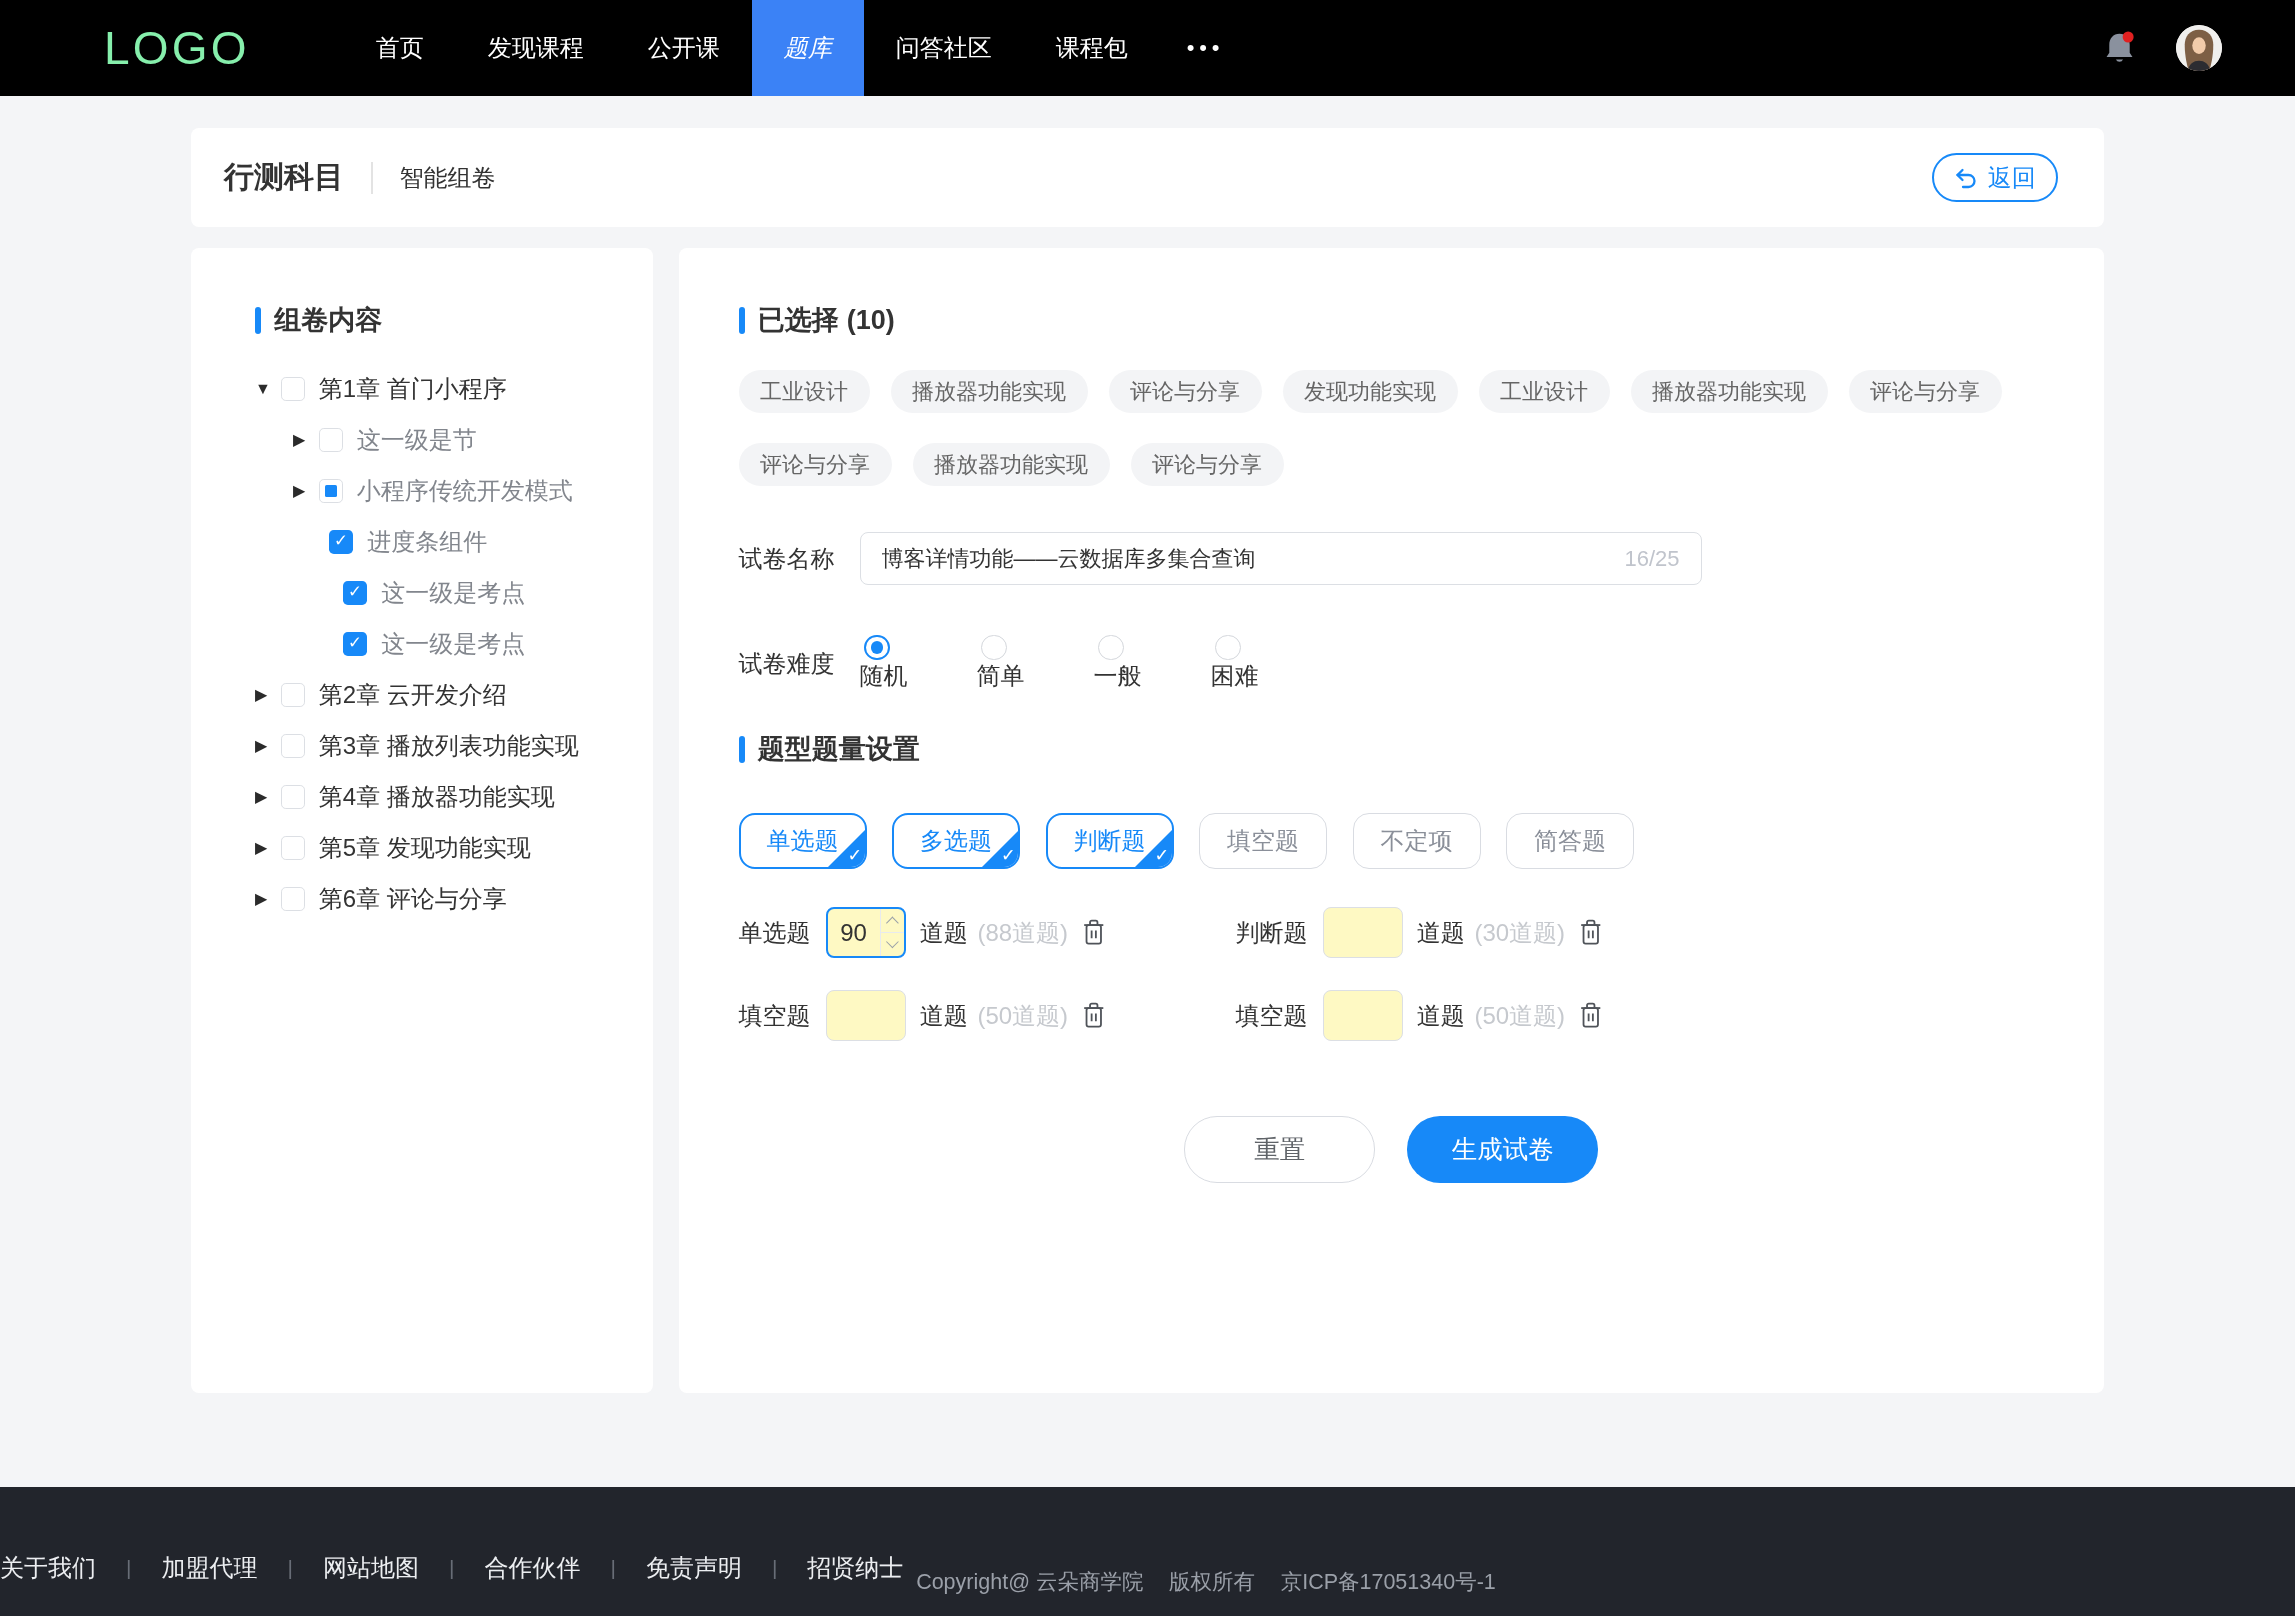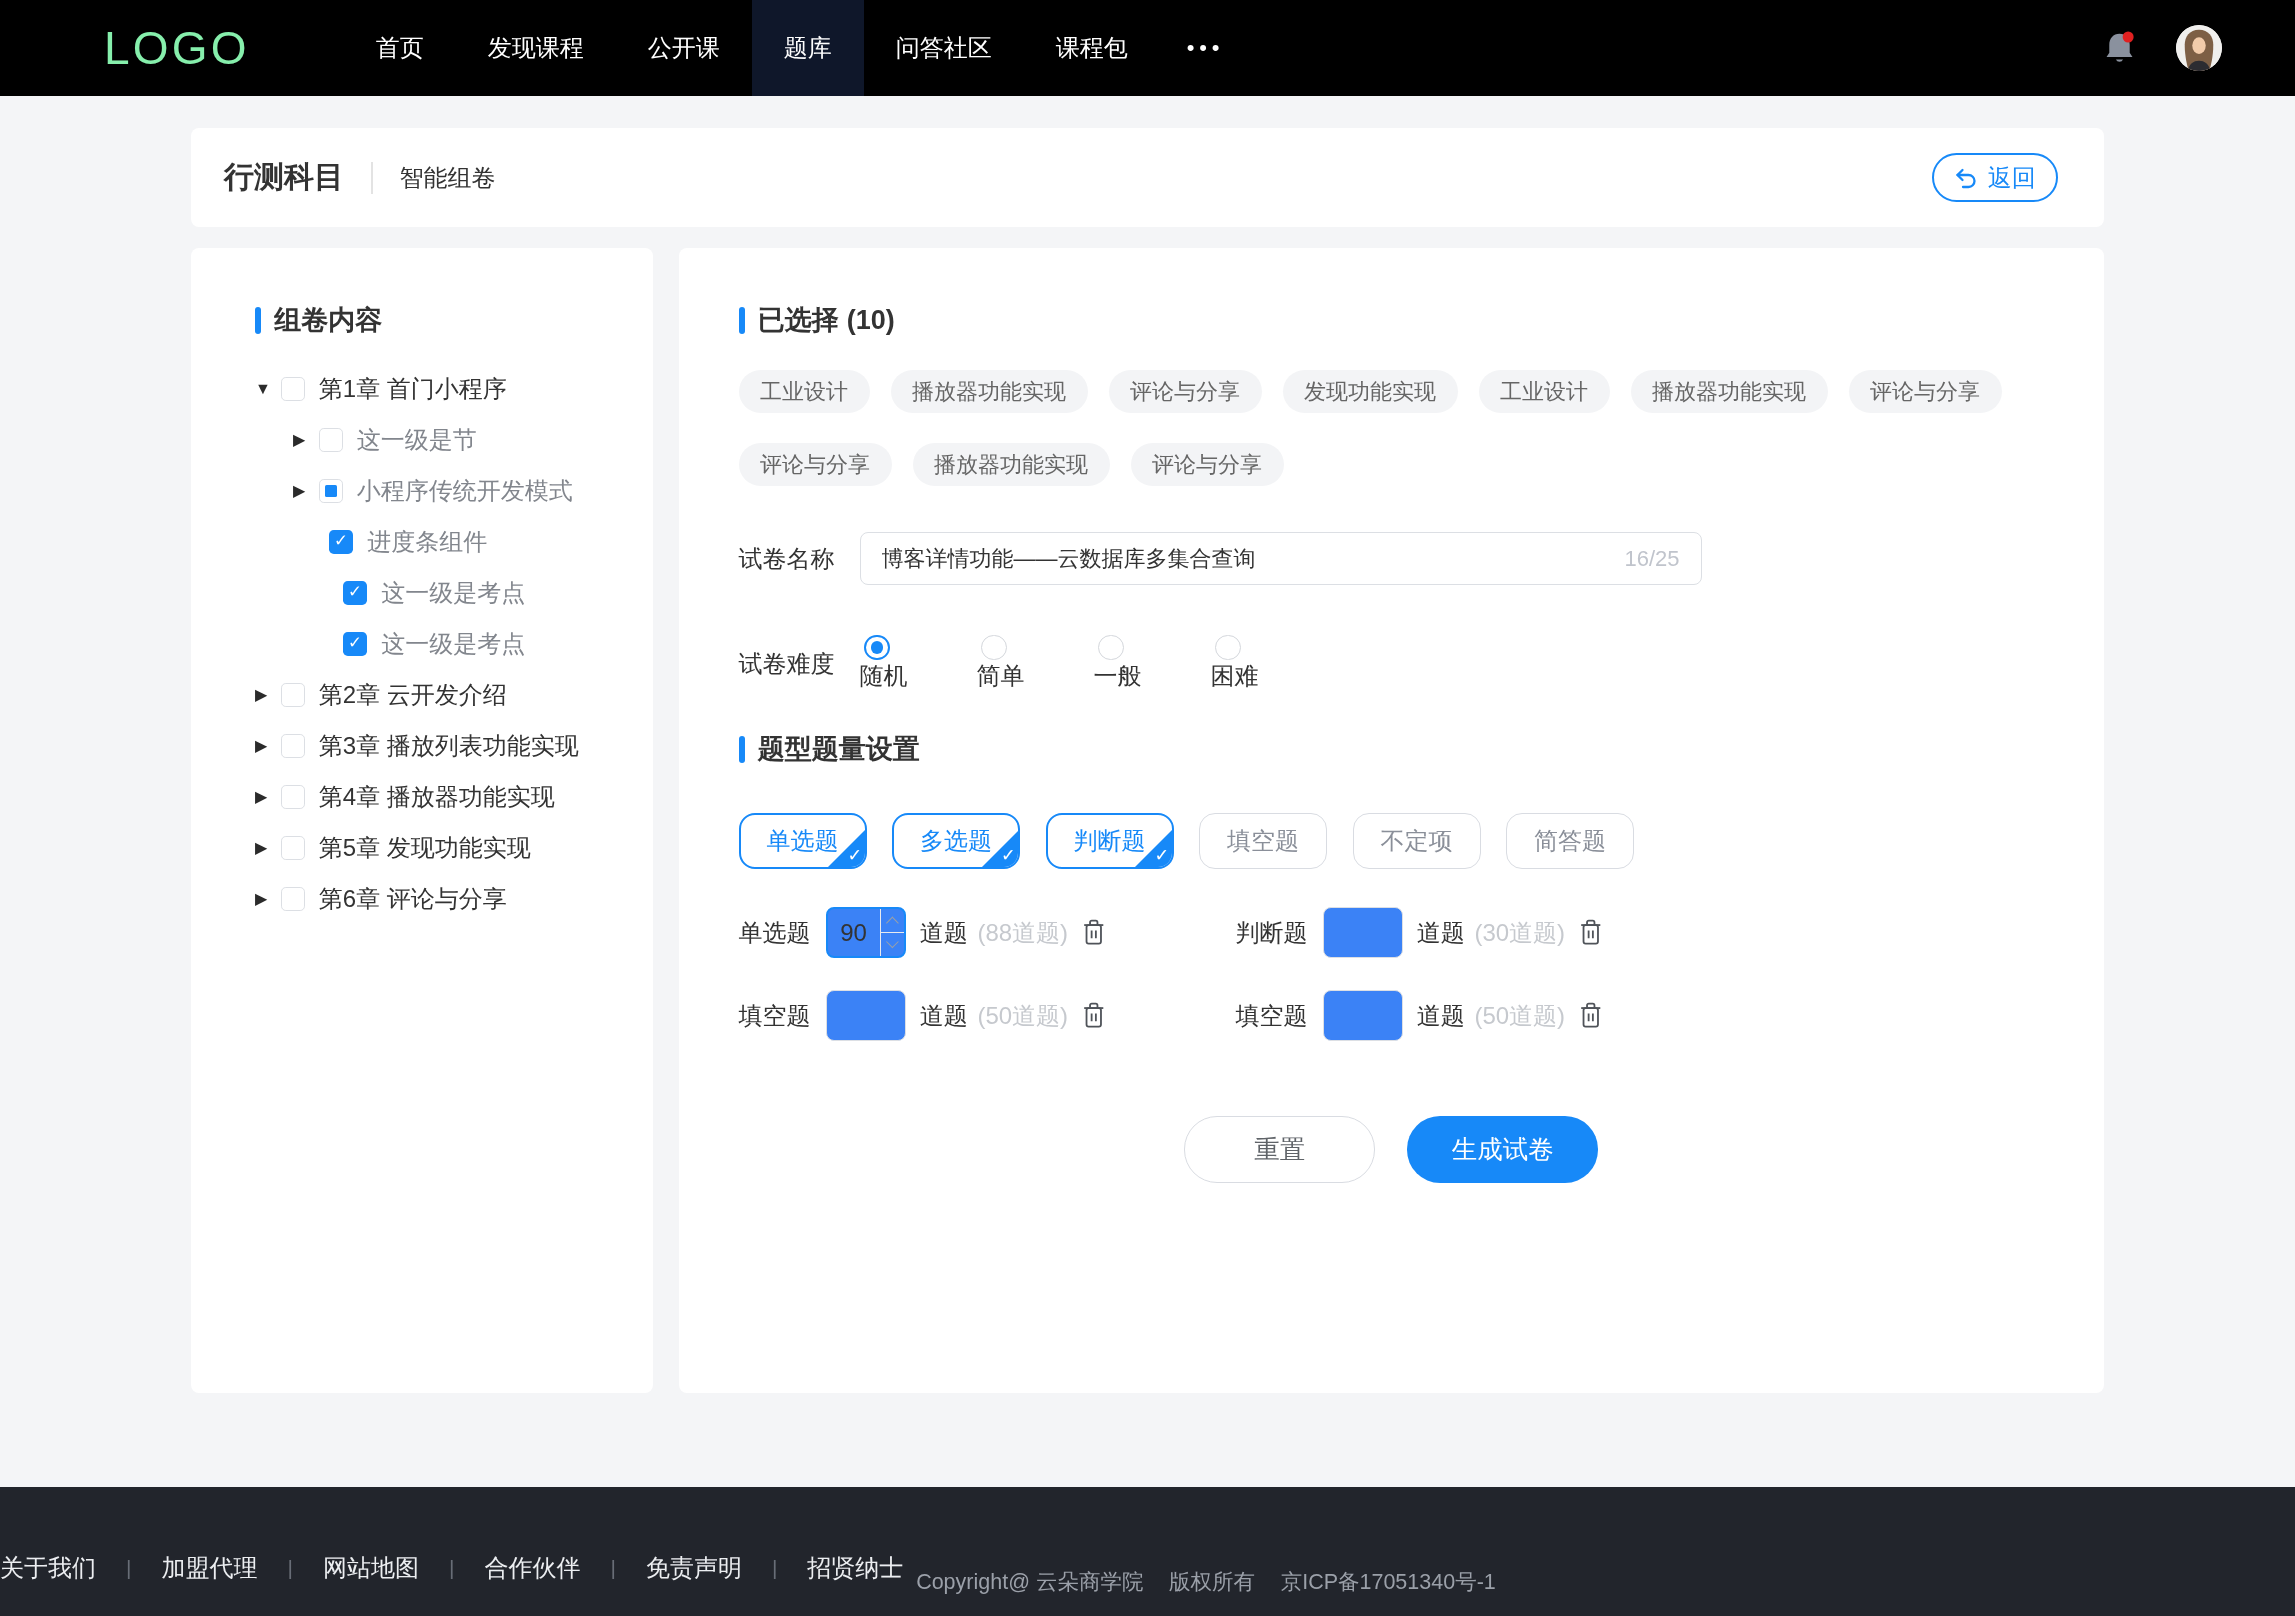--- a/index.html
+++ b/index.html
@@ -11,21 +11,21 @@
     color:#333;
   }
 
   
   .nav { height:96px; background:#000; display:flex; align-items:stretch; }
   .logo { color:#86efac; font-size:46px; font-weight:300; letter-spacing:3.2px;
           margin-left:104px; display:flex; align-items:center; }
   .nav-menu { display:flex; margin-left:94px; }
   .nav-item { color:#fff; font-size:24px; display:flex; align-items:center;
               padding:0 32px; cursor:pointer; }
-  .nav-item.active { background:#0f172a; }
+  .nav-item.active { background:#3b82f6;font-style:italic; }
   .nav-more { color:#fff; font-size:22px; letter-spacing:4.8px; display:flex;
               align-items:center; padding:0 27px; }
   .nav-right { margin-left:auto; display:flex; align-items:center; gap:40px; margin-right:73px; }
   .bell { position:relative; width:33px; height:38px; }
   .avatar { width:46px; height:46px; border-radius:50%; overflow:hidden; background:#f0efed; }
 
   
   .page { margin:0 191px; }
   .header-card { margin-top:32px; height:99px; background:#fff; border-radius:8px;
                  display:flex; align-items:center; padding:0 46px 0 33px; }
@@ -94,21 +94,21 @@
               font-size:24px; color:#8a8f99; cursor:pointer; }
   .type-btn.selected { border:2.4px solid #1789f8; color:#1789f8; }
   .wedge { position:absolute; right:-0.8px; bottom:-0.8px; width:0; height:0;
            border-left:38px solid transparent; border-bottom:38px solid #1789f8; }
   .wedge-check { position:absolute; right:2.4px; bottom:0.8px; color:#fff; font-size:17.5px; font-weight:bold; }
 
   .qty-grid { display:grid; grid-template-columns:497px 497px; row-gap:32px; margin-top:38px; }
   .qty-item { display:flex; align-items:center; height:51px; }
   .qty-label { width:87px; font-size:24px; color:#333; flex-shrink:0; }
   .qty-input { width:80px; height:51px; border:1.6px solid #dcdfe4; border-radius:8px;
-               background:#3b82f6; display:flex; overflow:hidden; cursor:text; }
+               background:#fef9c3; display:flex; overflow:hidden; cursor:text; }
   .qty-input.focused { border:2.4px solid #1789f8; }
   .qty-value { flex:1; display:flex; align-items:center; justify-content:center;
                font-size:24px; color:#333; }
   .spinner { width:24px; border-left:1.6px solid #e8eaee; display:flex; flex-direction:column; }
   .spin { flex:1; display:flex; align-items:center; justify-content:center; cursor:pointer; }
   .spin.down { border-top:1.6px solid #e8eaee; }
   .chev { width:8.8px; height:8.8px; border-left:1.6px solid #9aa0a8; border-top:1.6px solid #9aa0a8; }
   .chev.up { transform:translateY(2.4px) rotate(45deg); }
   .chev.dn { transform:translateY(-2.4px) rotate(225deg); }
   .qty-unit { margin-left:14.3px; font-size:24px; color:#333; }

